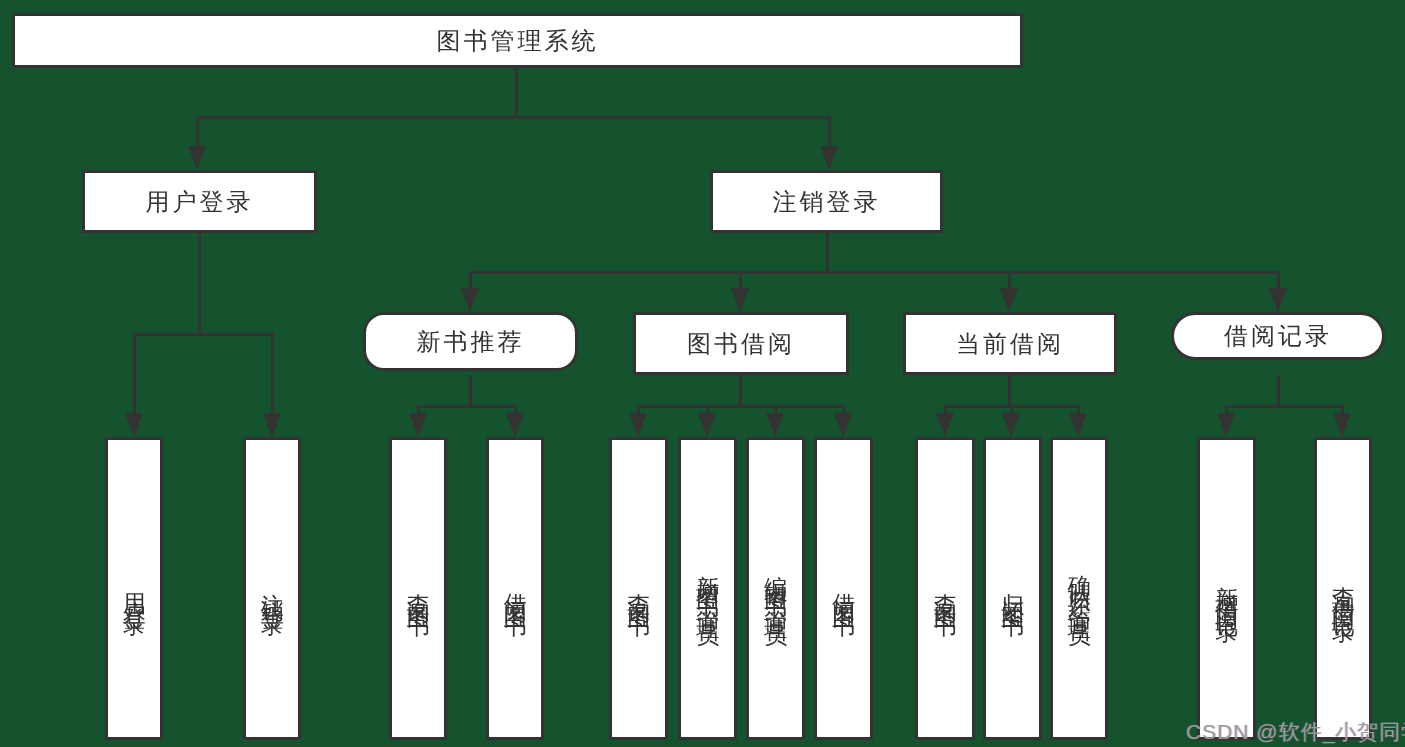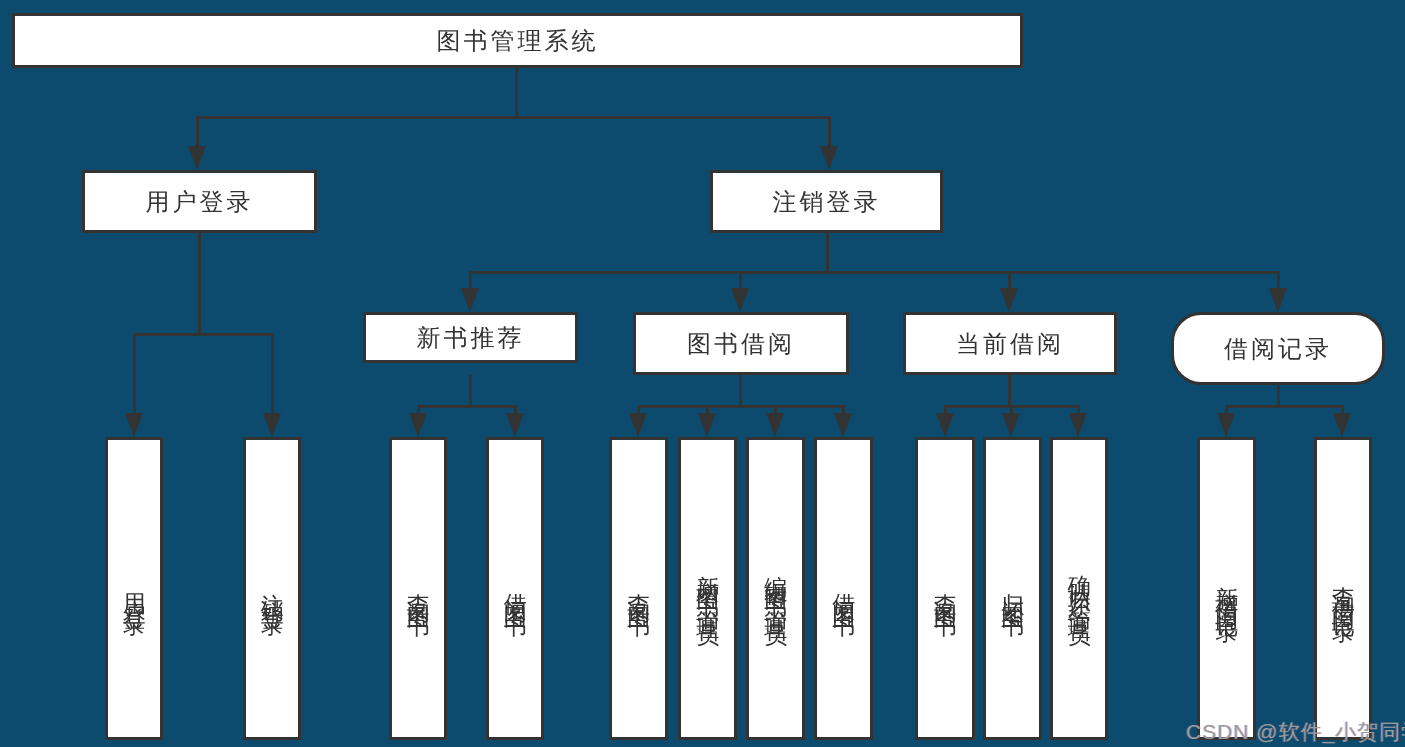--- a/index.html
+++ b/index.html
@@ -1,20 +1,20 @@
 <!DOCTYPE html>
 <html><head>
 <meta charset="utf-8">
 <style>
   html, body { margin: 0; padding: 0; background: #ffffff; }
   #canvas {
     position: relative;
     width: 1405px;
     height: 747px;
-    background: #0c4a6e;
+    background: #14532d;
     overflow: hidden;
     font-family: "Liberation Sans", "DejaVu Sans", sans-serif;
   }
   .box {
     position: absolute;
     box-sizing: border-box;
     background: #ffffff;
     border: 3px solid #333333;
     display: flex;
     align-items: center;
@@ -74,33 +74,33 @@
   </div>
 
   <div class="box box-h" style="left:82px; top:170px; width:235px; height:63px;">
     <span>用户登录</span>
   </div>
 
   <div class="box box-h" style="left:710px; top:170px; width:233px; height:63px;">
     <span>注销登录</span>
   </div>
 
-  <div class="box box-h" style="left:363px; top:312px; width:215px; height:51px;">
+  <div class="box box-h" style="left:363px; top:312px; width:215px; height:59px;border-radius:21px;">
     <span>新书推荐</span>
   </div>
 
   <div class="box box-h" style="left:903px; top:312px; width:214px; height:63px;">
     <span>当前借阅</span>
   </div>
 
   <div class="box box-h" style="left:633px; top:312px; width:216px; height:63px;">
     <span>图书借阅</span>
   </div>
 
-  <div class="box box-h" style="left:1171px; top:312px; width:214px; height:73px;border-radius:30px;">
+  <div class="box box-h" style="left:1171px; top:312px; width:214px; height:48px;border-radius:30px;">
     <span>借阅记录</span>
   </div>
 
   <div class="box box-v" style="left:105px; top:437px; width:58px; height:303px;">
     <span>用户登录</span>
   </div>
   <div class="box box-v" style="left:243px; top:437px; width:58px; height:303px;">
     <span>注销登录</span>
   </div>
 

